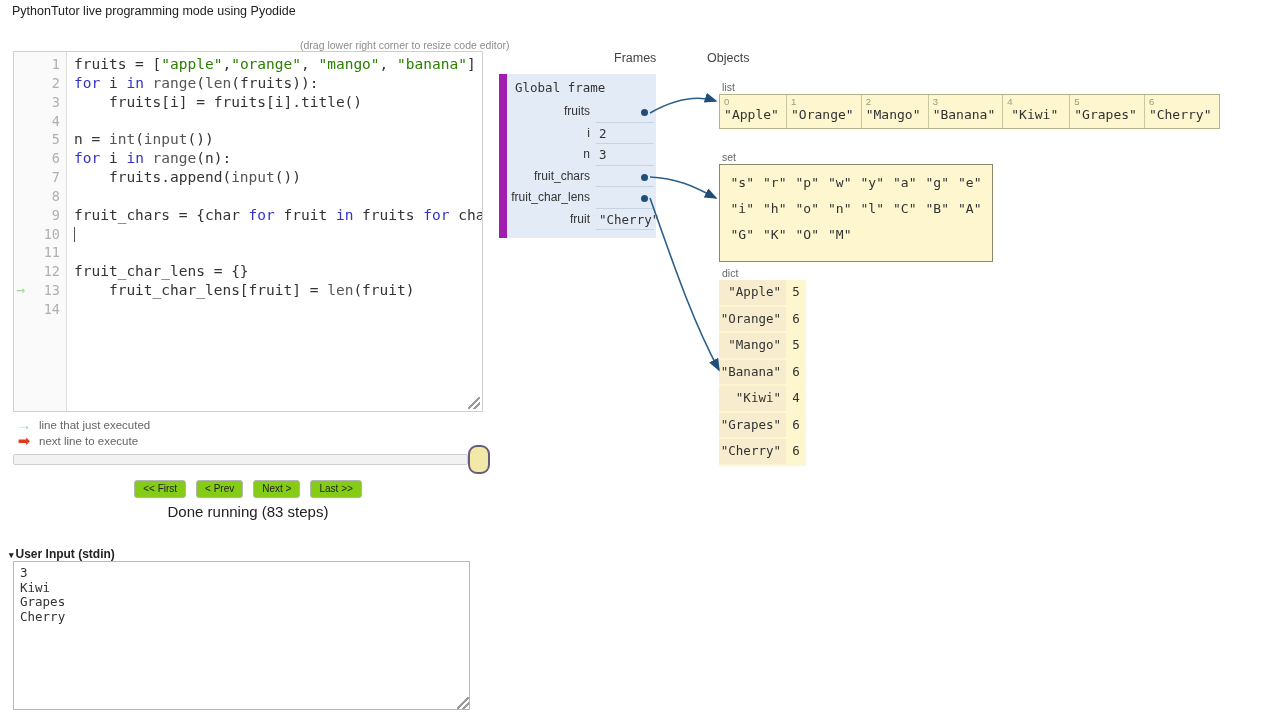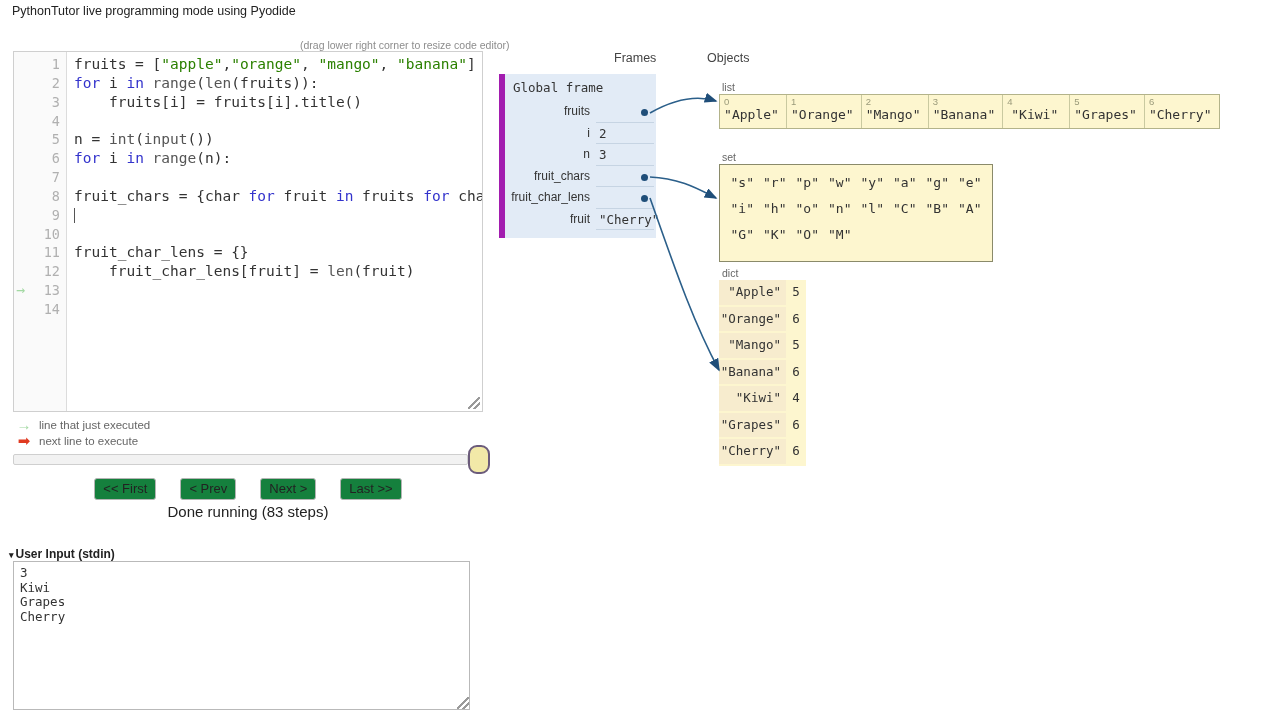--- a/index.html
+++ b/index.html
@@ -101,24 +101,24 @@
   }
 
   
   .controls {
     position: absolute; left: 13px; top: 478px; width: 470px;
     text-align: center;
   }
   .ctl-btn {
     display: inline-block;
     font-family: "Liberation Sans", sans-serif;
-    font-size: 13px; color: #222;
-    background: #15803d;
+    font-size: 10px; color: #222;
+    background: #84cc16;
     border: 1px solid #b4b4b4; border-radius: 3px;
-    padding: 2px 8px 3px 8px; margin: 0 12px;
+    padding: 2px 8px 3px 8px; margin: 0 5px;
     cursor: pointer;
   }
   .done-text {
     position: absolute; left: 13px; top: 503px; width: 470px;
     text-align: center; font-size: 15px; color: #222;
   }
 
   
   .stdin-label {
     position: absolute; left: 9px; top: 547px;
@@ -148,21 +148,21 @@
     position: absolute; font-size: 12.5px; color: #444;
   }
   #frames-head  { left: 614px; top: 51px; }
   #objects-head { left: 707px; top: 51px; }
 
   
   .frame {
     position: absolute; left: 499px; top: 74px;
     width: 157px;
     background: #e2ebf6;
-    border-left: 6px solid #a21caf;
+    border-left: 8px solid #a21caf;
     padding: 6px 2px 8px 2px;
   }
   .frame-title {
     font-family: "DejaVu Sans Mono", monospace;
     font-size: 12.5px; color: #333;
     padding: 0 0 6px 6px;
   }
   .var-row { display: flex; align-items: stretch; height: 21.5px; }
   .var-name {
     flex: 1 1 auto; text-align: right; padding-right: 6px;
@@ -274,20 +274,21 @@
           <div class="ln"><span class="exec-arrow">→</span>13</div>
           <div class="ln">14</div>
         </div>
       <div class="codearea" id="codearea">
           <div class="cl"><span>fruits </span><span>= </span><span>[</span><span class="str">"apple"</span><span>,</span><span class="str">"orange"</span><span>, </span><span class="str">"mango"</span><span>, </span><span class="str">"banana"</span><span>]</span></div>
           <div class="cl"><span class="kw">for</span><span> i </span><span class="kw">in</span><span> </span><span class="fn">range</span><span>(</span><span class="fn">len</span><span>(fruits)):</span></div>
           <div class="cl"><span>    fruits[i] = fruits[i].title()</span></div>
           <div class="cl">&nbsp;</div>
           <div class="cl"><span>n = </span><span class="fn">int</span><span>(</span><span class="fn">input</span><span>())</span></div>
           <div class="cl"><span class="kw">for</span><span> i </span><span class="kw">in</span><span> </span><span class="fn">range</span><span>(n):</span></div>
+          <div class="cl"><span>    fruits.append(</span><span class="fn">input</span><span>())</span></div>
           <div class="cl">&nbsp;</div>
           <div class="cl"><span>fruit_chars = {char </span><span class="kw">for</span><span> fruit </span><span class="kw">in</span><span> fruits </span><span class="kw">for</span><span> char i</span></div>
           <div class="cl"><span class="caret"></span></div>
           <div class="cl">&nbsp;</div>
           <div class="cl"><span>fruit_char_lens = {}</span></div>
           <div class="cl"><span>    fruit_char_lens[fruit] = </span><span class="fn">len</span><span>(fruit)</span></div>
         </div>
     </div>
     <div class="resize-handle"></div>
   </div>

